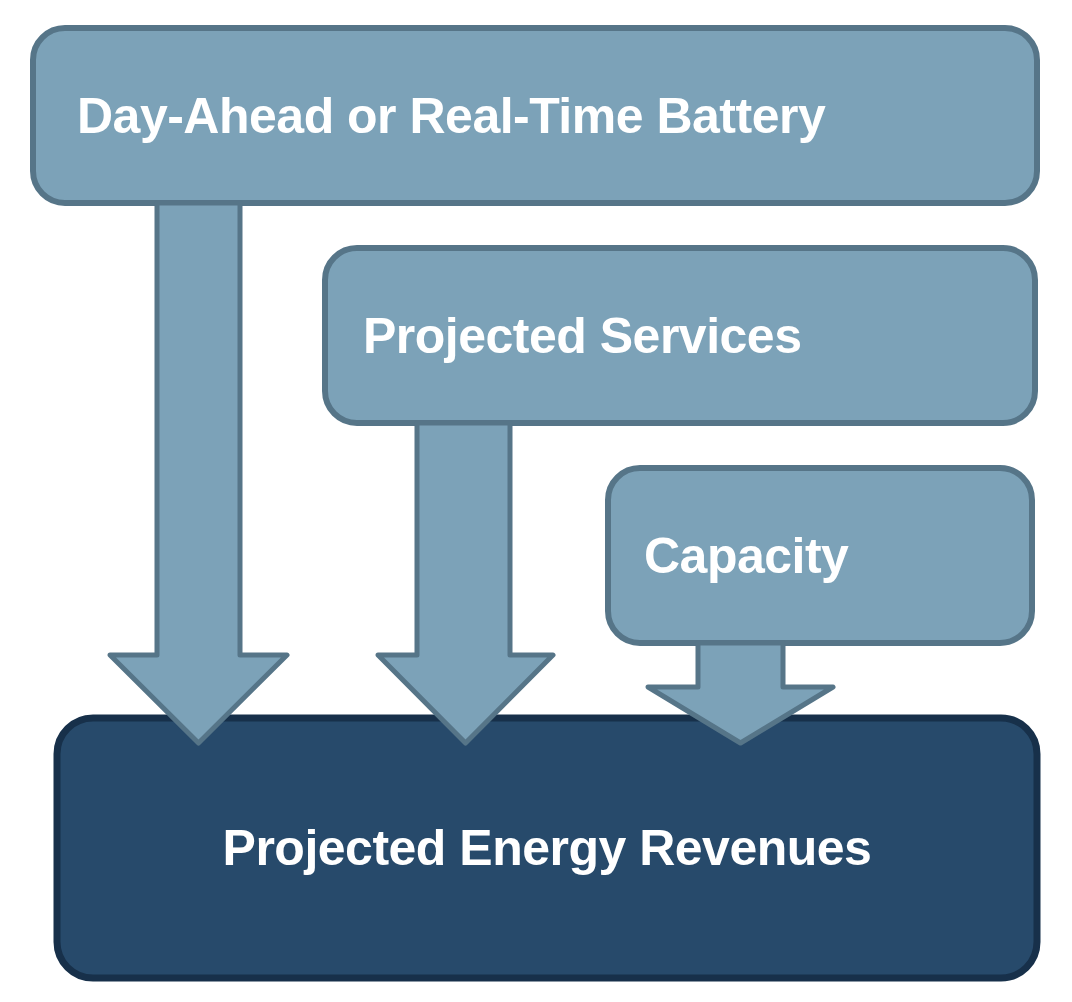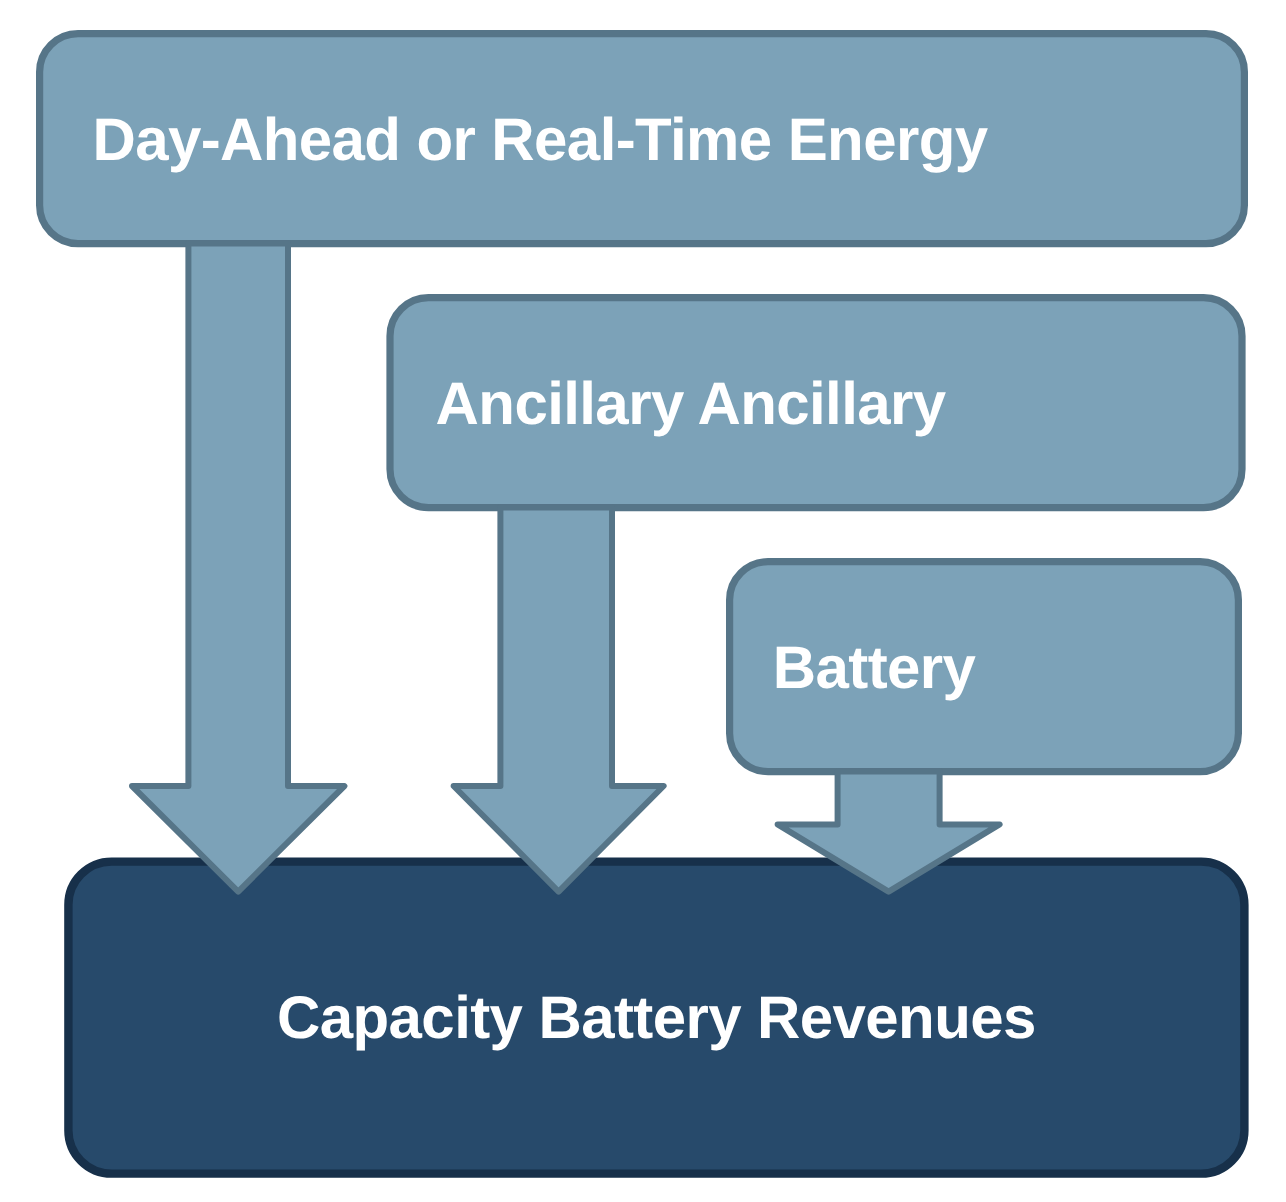--- a/index.html
+++ b/index.html
@@ -62,28 +62,28 @@
     <rect class="tgt-rect" x="57" y="718" width="980" height="260" rx="36" ry="36" fill="#274a6b"></rect>
 
     <polygon class="arrow" points="157,203 157,655 110,655 198.5,743 287,655 240,655 240,203" fill="#7ca2b8"></polygon>
 
     <polygon class="arrow" points="417,423 417,655 378,655 465.5,743 553,655 510,655 510,423" fill="#7ca2b8"></polygon>
 
     <polygon class="arrow" points="698,643 698,687 648,687 740.5,743 833,687 783,687 783,643" fill="#7ca2b8"></polygon>
   </svg>
 
   <div class="label label-1">
-    <span>Day-Ahead or Real-Time Energy</span>
+    <span>Day-Ahead or Real-Time Battery</span>
   </div>
 
   <div class="label label-2">
-    <span>Ancillary Ancillary</span>
+    <span>Projected Services</span>
   </div>
 
   <div class="label label-3">
-    <span>Battery</span>
+    <span>Capacity</span>
   </div>
 
   <div class="label label-target">
-    <span>Capacity Battery Revenues</span>
+    <span>Projected Energy Revenues</span>
   </div>
 
 </div>
 
 </body></html>

